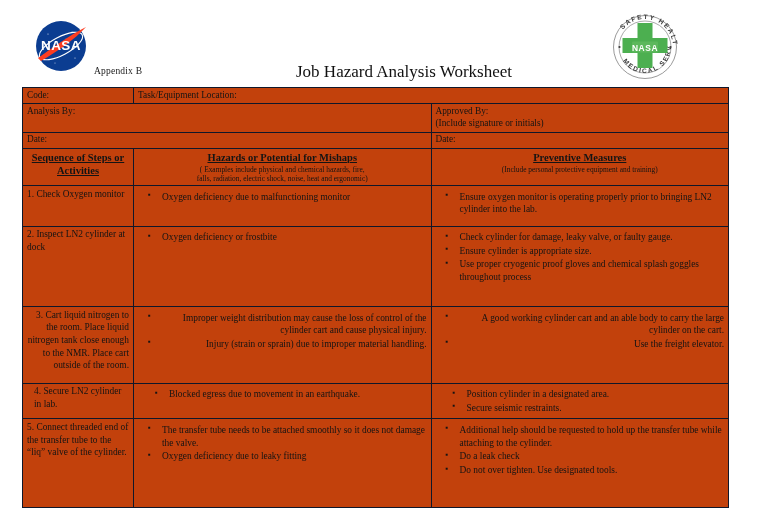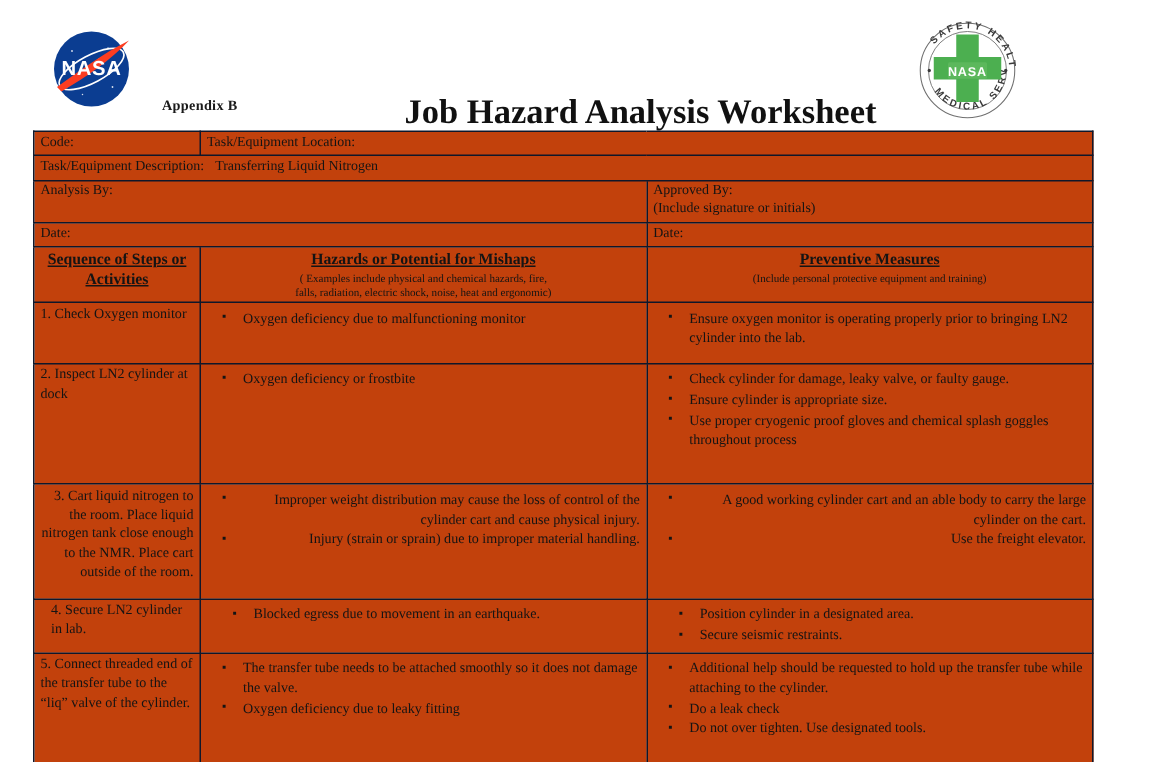--- a/index.html
+++ b/index.html
@@ -35,38 +35,38 @@
     position: absolute;
     left: 28px;
     top: 18px;
     width: 66px;
     height: 56px;
   }
   .nasa-meatball svg { display: block; }
 
   .appendix {
     position: absolute;
-    left: 108px;
+    left: 94px;
     top: 66px;
     font-family: "Liberation Serif", "DejaVu Serif", serif;
     font-size: 9.5px;
-    font-weight: bold;
+    font-weight: normal;
     letter-spacing: 0.2px;
     color: #1a1a1a;
   }
 
   .doc-title {
     position: absolute;
-    left: 267px;
+    left: 244px;
     top: 62px;
     width: 320px;
     text-align: center;
     font-family: "Liberation Serif", "DejaVu Serif", serif;
-    font-size: 23px;
-    font-weight: bold;
+    font-size: 17px;
+    font-weight: normal;
     color: #111111;
     white-space: nowrap;
   }
 
   .shms-logo {
     position: absolute;
     left: 608px;
     top: 10px;
     width: 74px;
     height: 74px;
@@ -225,26 +225,20 @@
     <tbody>
       <tr class="r-info">
         <td class="cell-code">
           <span>Code:</span>
         </td>
         <td class="cell-loc" colspan="2">
           <span>Task/Equipment Location:</span>
         </td>
       </tr>
 
-      <tr class="r-desc">
-        <td colspan="3">
-          <span>Task/Equipment Description:</span>
-          <span style="margin-left:5px;">Transferring Liquid Nitrogen</span>
-        </td>
-      </tr>
 
       <tr class="r-by">
         <td class="cell-analysis" colspan="2">
           <span>Analysis By:</span>
         </td>
         <td class="cell-approved two-line">
           <span>Approved By:</span>
           <span>(Include signature or initials)</span>
         </td>
       </tr>

